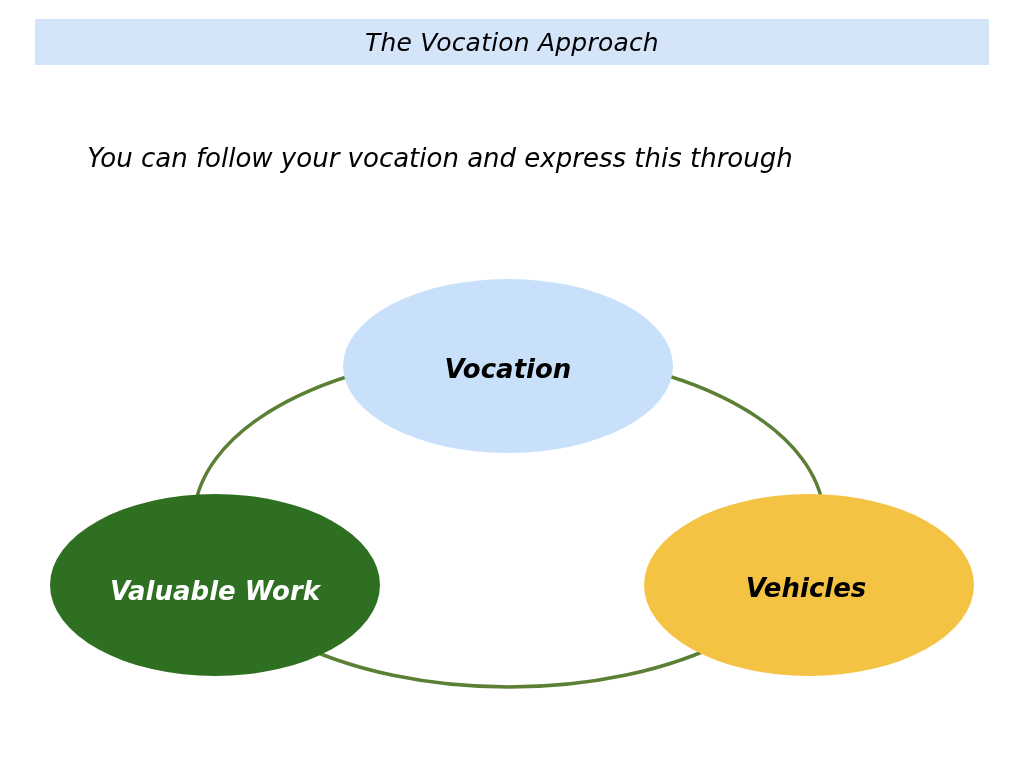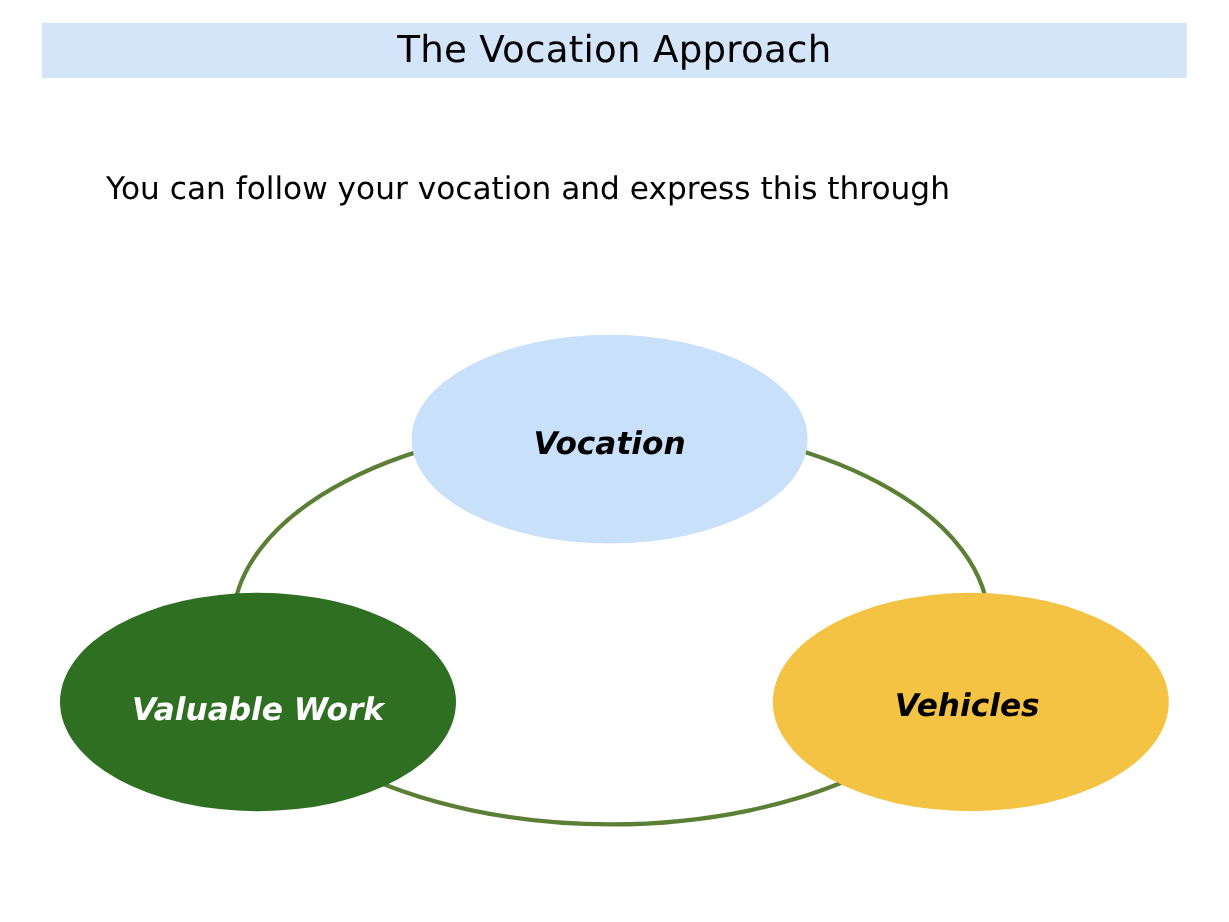--- a/index.html
+++ b/index.html
@@ -1,19 +1,19 @@
 <!DOCTYPE html>
 <html><head>
 <meta charset="utf-8">
 <style>
   html, body { margin:0; padding:0; }
   body { width:1024px; height:768px; background:#ffffff; position:relative; overflow:hidden; font-family:"DejaVu Sans", sans-serif; }
   .title-bar { position:absolute; left:35px; top:19px; width:954px; height:46px; background:#d4e4f9; display:flex; align-items:center; justify-content:center; }
-  .title-bar span { font-size:31px; color:#000; letter-spacing:0.2px; }
-  .subtitle { position:absolute; left:0; top:138px; width:880px; text-align:center; font-size:26px; line-height:40px; color:#000; }
+  .title-bar span { font-style:italic; font-size:25px; color:#000; letter-spacing:0.2px; }
+  .subtitle { position:absolute; left:0; top:138px; width:880px; text-align:center; font-style:italic; font-size:26px; line-height:40px; color:#000; }
   svg.diagram { position:absolute; left:0; top:0; }
   .node-label { font-family:"DejaVu Sans", sans-serif; font-weight:bold; font-style:italic; font-size:26px; }
 </style>
 </head>
 <body>
 
 <div class="title-bar">
   <span>The Vocation Approach</span>
 </div>
 

